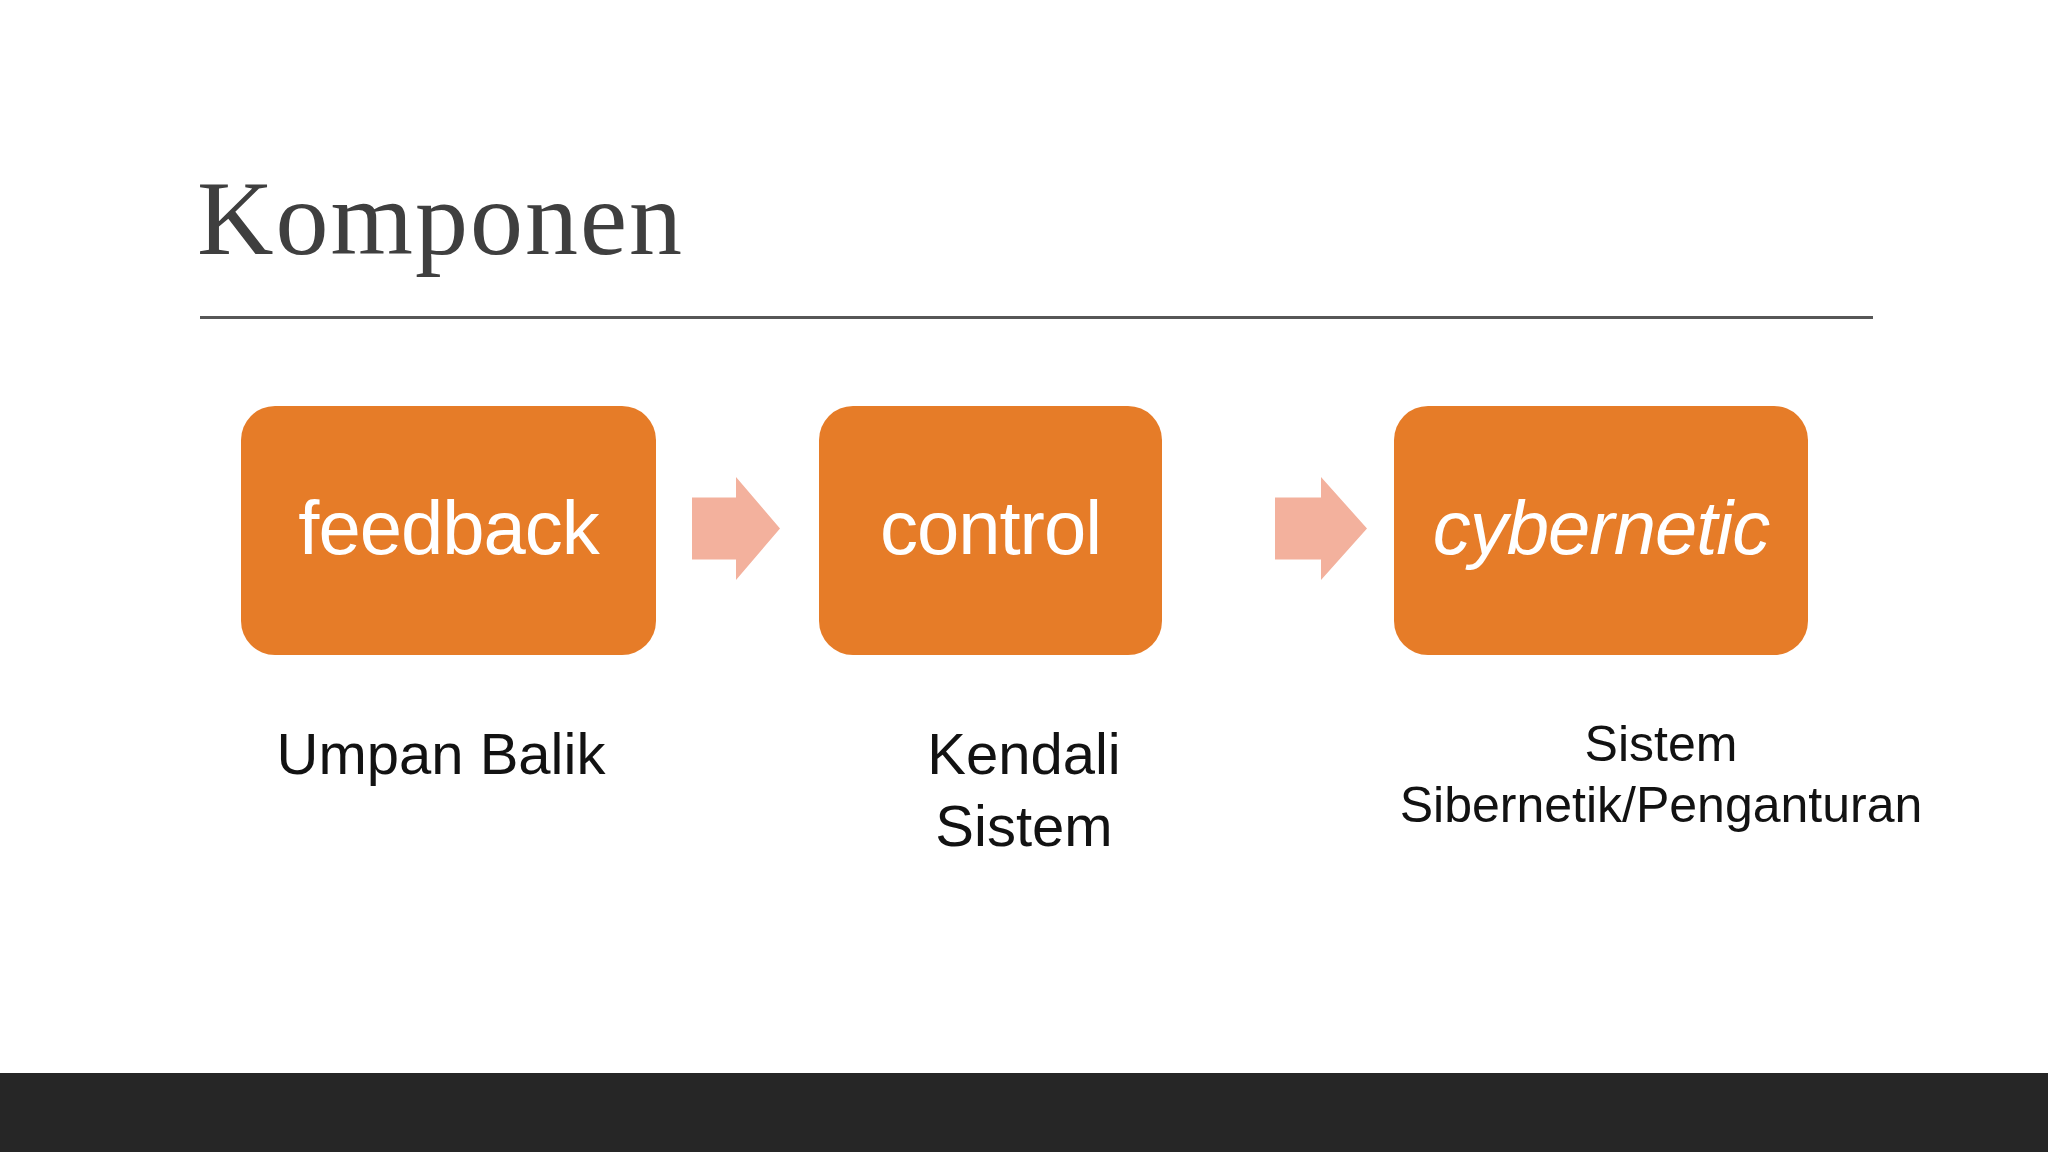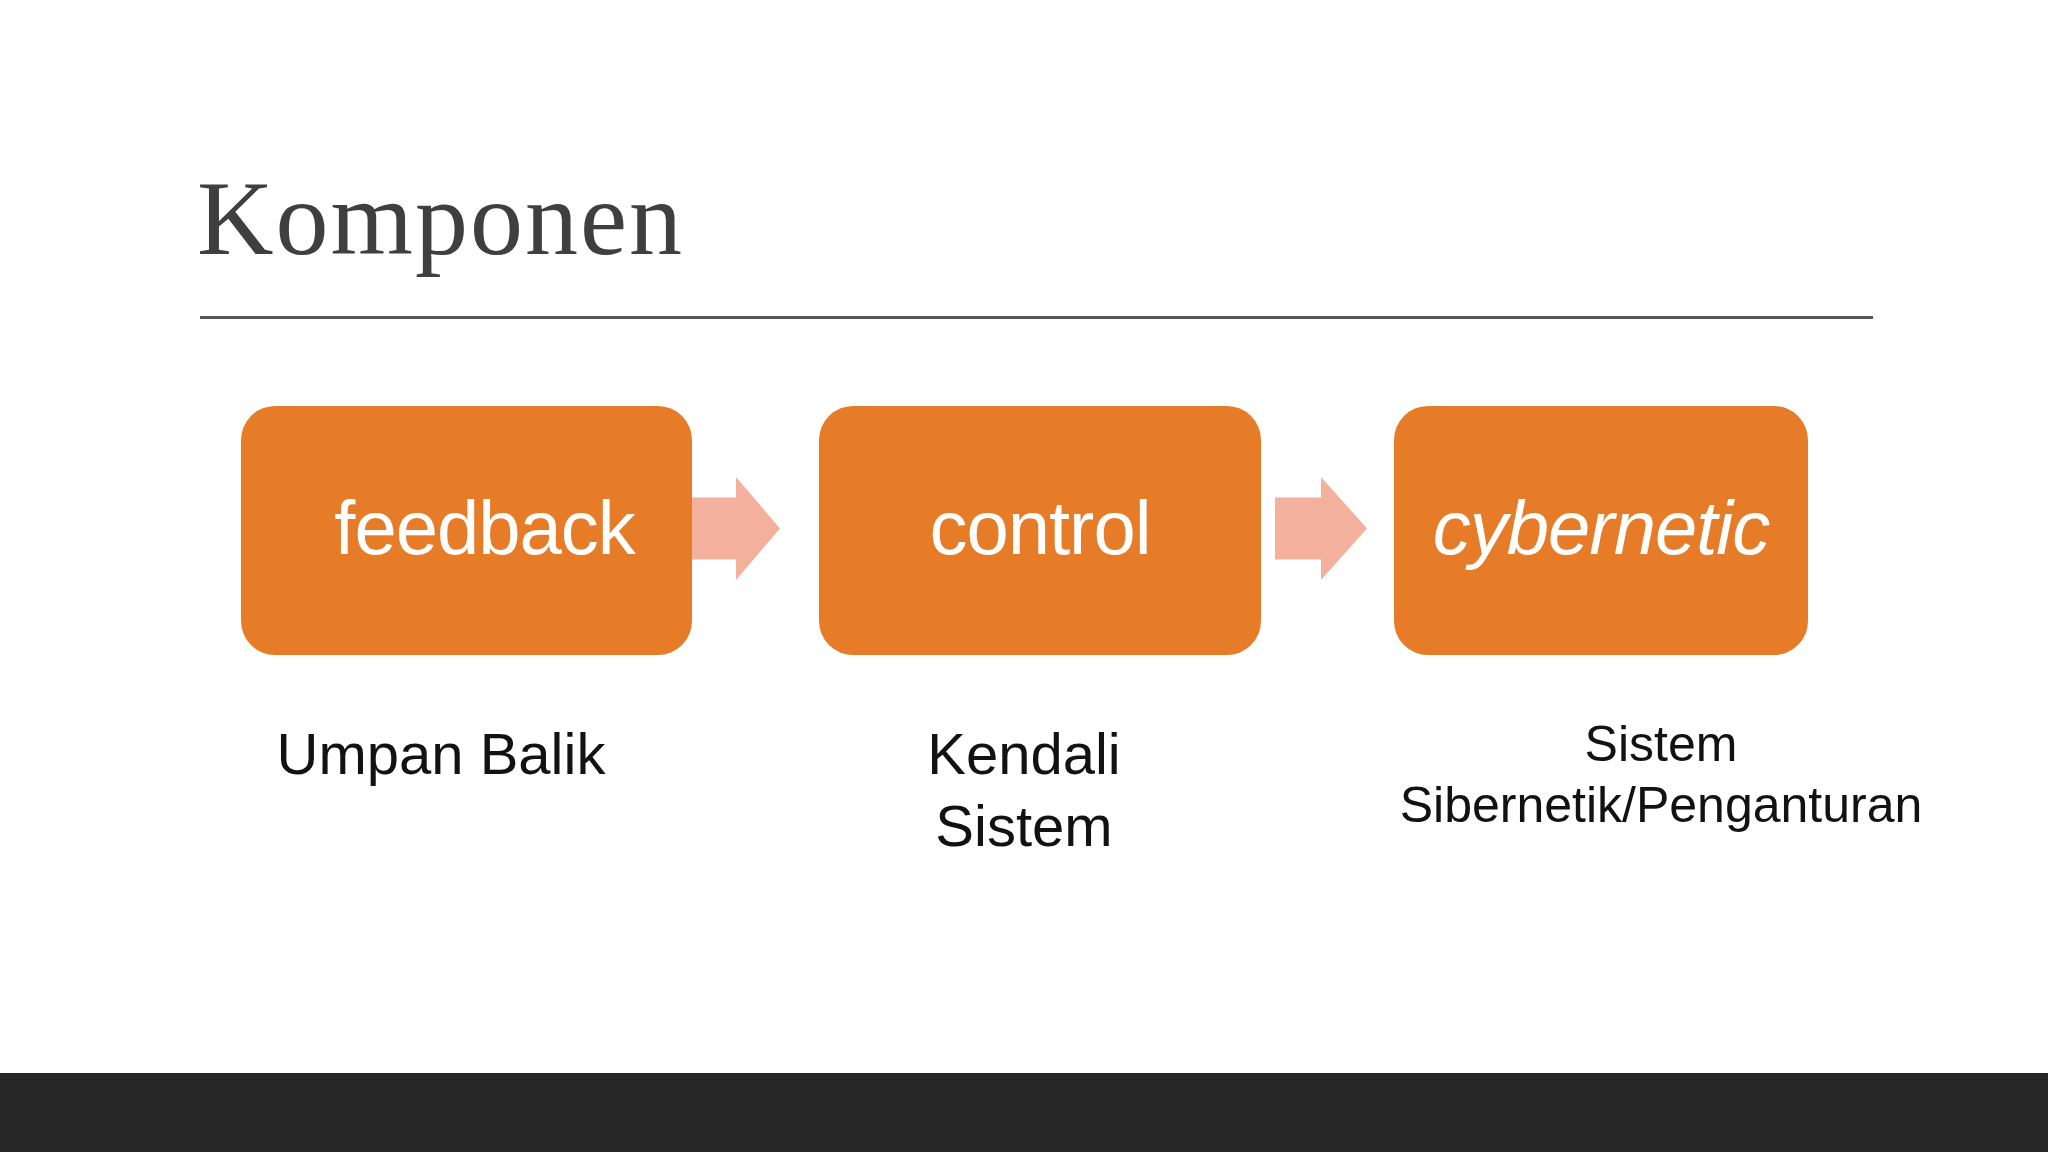--- a/index.html
+++ b/index.html
@@ -27,22 +27,22 @@
     position:absolute;top:406px;height:249px;border-radius:34px;
     background:var(--accent-orange,#e67c28);
     display:flex;align-items:center;justify-content:center;
   }
   .node-box .node-label{
     color:var(--node-text-color,#fff);
     font-size:76px;line-height:1;letter-spacing:-1px;
     padding-bottom:6px;
     white-space:nowrap;
   }
-  .box-1{left:241px;width:415px;padding-left:36px;}
-  .box-2{left:819px;width:442px;}
+  .box-1{left:241px;width:415px;}
+  .box-2{left:819px;width:343px;}
   .box-3{left:1394px;width:414px;font-style:italic;}
 
   .flow-arrow{
     position:absolute;top:477px;height:103px;
     background:var(--arrow-pink,#f3b19d);
     clip-path:polygon(0 20%,50% 20%,50% 0,100% 50%,50% 100%,50% 80%,0 80%);
   }
   .arrow-1{left:692px;width:88px;}
   .arrow-2{left:1275px;width:92px;}
 

